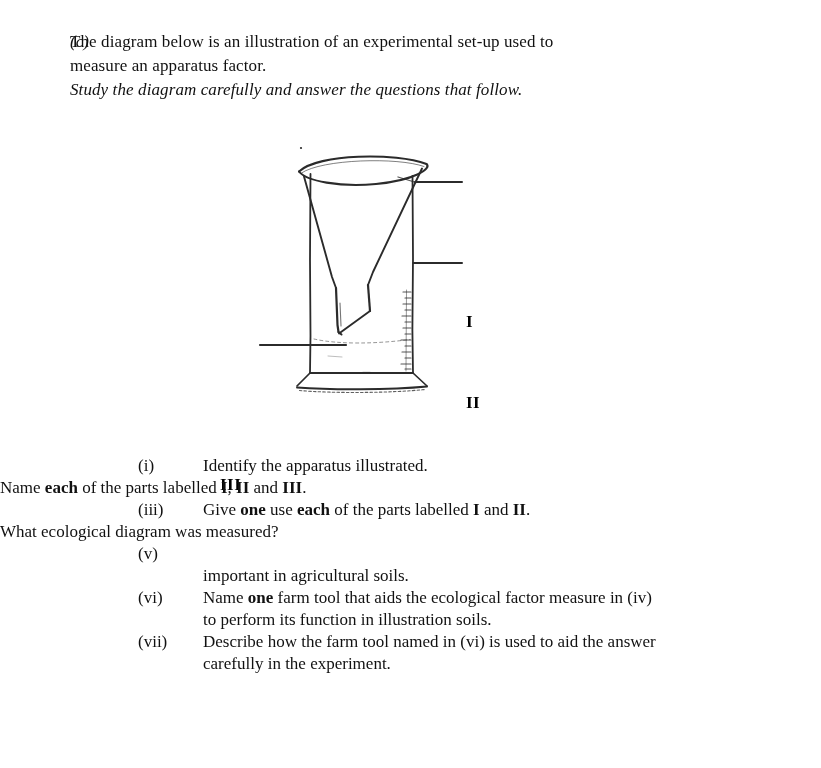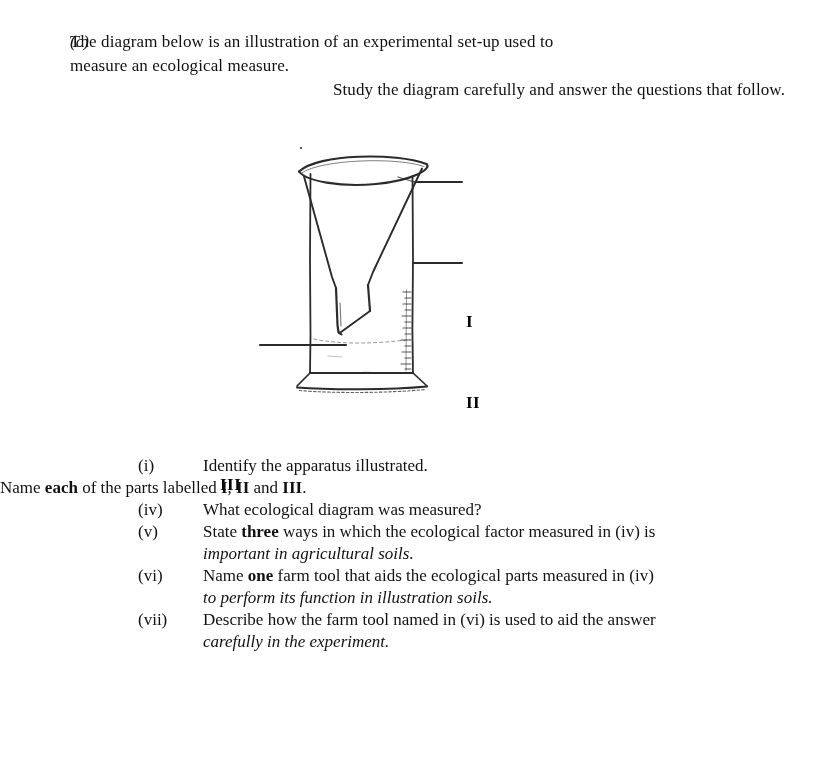--- a/index.html
+++ b/index.html
@@ -47,21 +47,21 @@
   .stem-body {
     flex: 1 1 auto;
     padding-right: 36px;
   }
   .stem-line {
     font-size: 17px;
     line-height: 24px;
     letter-spacing: 0.1px;
   }
   .stem-line.italic {
-    text-align: right;
+    font-style: italic;
   }
 
   
   .diagram {
     position: absolute;
     left: 200px;
     top: 140px;
     width: 330px;
     height: 270px;
   }
@@ -101,35 +101,34 @@
     text-align: left;
   }
   .qtext {
     flex: 1 1 auto;
     padding-right: 35px;
   }
   .qcont {
     padding-left: 203px;
     font-size: 17px;
     line-height: 22px;
-    font-style: italic;
   }
   b { font-weight: bold; margin-top: 32px; }
 </style>
 </head>
 <body>
 
 <div class="page">
 
   <div class="stem">
     <div class="stem-row">
       <div class="stem-marker">(c)</div>
       <div class="stem-body">
         <div class="stem-line">The diagram below is an illustration of an experimental set-up used to</div>
-        <div class="stem-line">measure an ecological measure.</div>
+        <div class="stem-line">measure an apparatus factor.</div>
         <div class="stem-line italic">Study the diagram carefully and answer the questions that follow.</div>
       </div>
     </div>
   </div>
 
   <div class="diagram">
     <svg width="330" height="270" viewBox="0 0 330 270">
       <g fill="none" stroke="#2b2b2b" stroke-linecap="round" stroke-linejoin="round">
 
         <path d="M110.5,34 L110.0,120 L110.5,196 L110.0,233" stroke-width="1.8"></path>
@@ -196,31 +195,33 @@
 
   <div class="qlist" id="qlist">
       <div class="qrow">
         <div class="qnum">(i)</div>
         <div class="qtext"><span>Identify the apparatus illustrated.</span></div>
       </div>
       <div class="qrow">
         <div class="qtext"><span>Name </span><b>each</b><span> of the parts labelled </span><b>I</b><span>, </span><b>II</b><span> and </span><b>III</b><span>.</span></div>
       </div>
       <div class="qrow">
-        <div class="qnum">(iv)</div>
+        <div class="qnum">(iii)</div>
+        <div class="qtext"><span>Give </span><b>one</b><span> use </span><b>each</b><span> of the parts labelled </span><b>I</b><span> and </span><b>II</b><span>.</span></div>
+      </div>
+      <div class="qrow">
         <div class="qtext"><span>What ecological diagram was measured?</span></div>
       </div>
       <div class="qrow">
         <div class="qnum">(v)</div>
-        <div class="qtext"><span>State </span><b>three</b><span> ways in which the ecological factor measured in (iv) is</span></div>
       </div>
       <div class="qcont">important in agricultural soils.</div>
       <div class="qrow">
         <div class="qnum">(vi)</div>
-        <div class="qtext"><span>Name </span><b>one</b><span> farm tool that aids the ecological parts measured in (iv)</span></div>
+        <div class="qtext"><span>Name </span><b>one</b><span> farm tool that aids the ecological factor measure in (iv)</span></div>
       </div>
       <div class="qcont">to perform its function in illustration soils.</div>
       <div class="qrow">
         <div class="qnum">(vii)</div>
         <div class="qtext"><span>Describe how the farm tool named in (vi) is used to aid the answer</span></div>
       </div>
       <div class="qcont">carefully in the experiment.</div>
     </div>
 
 </div>

